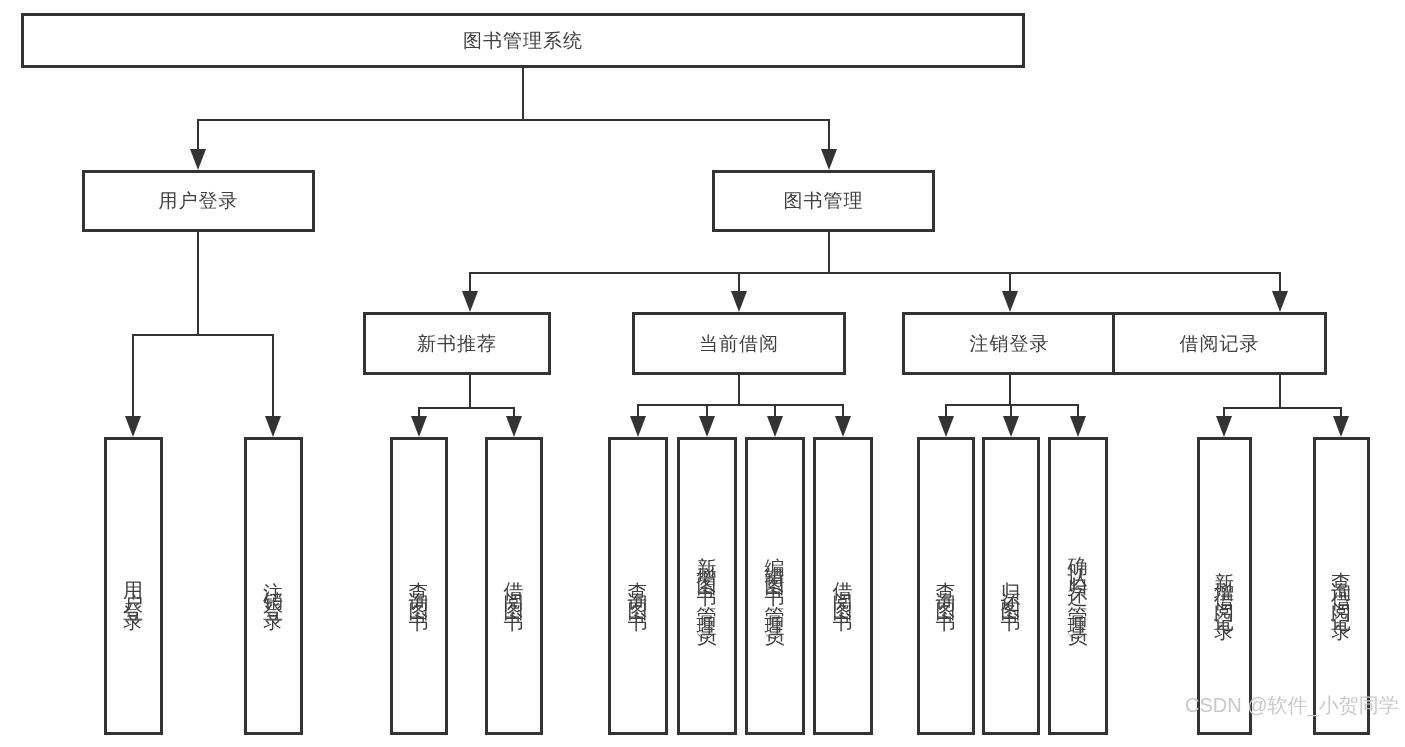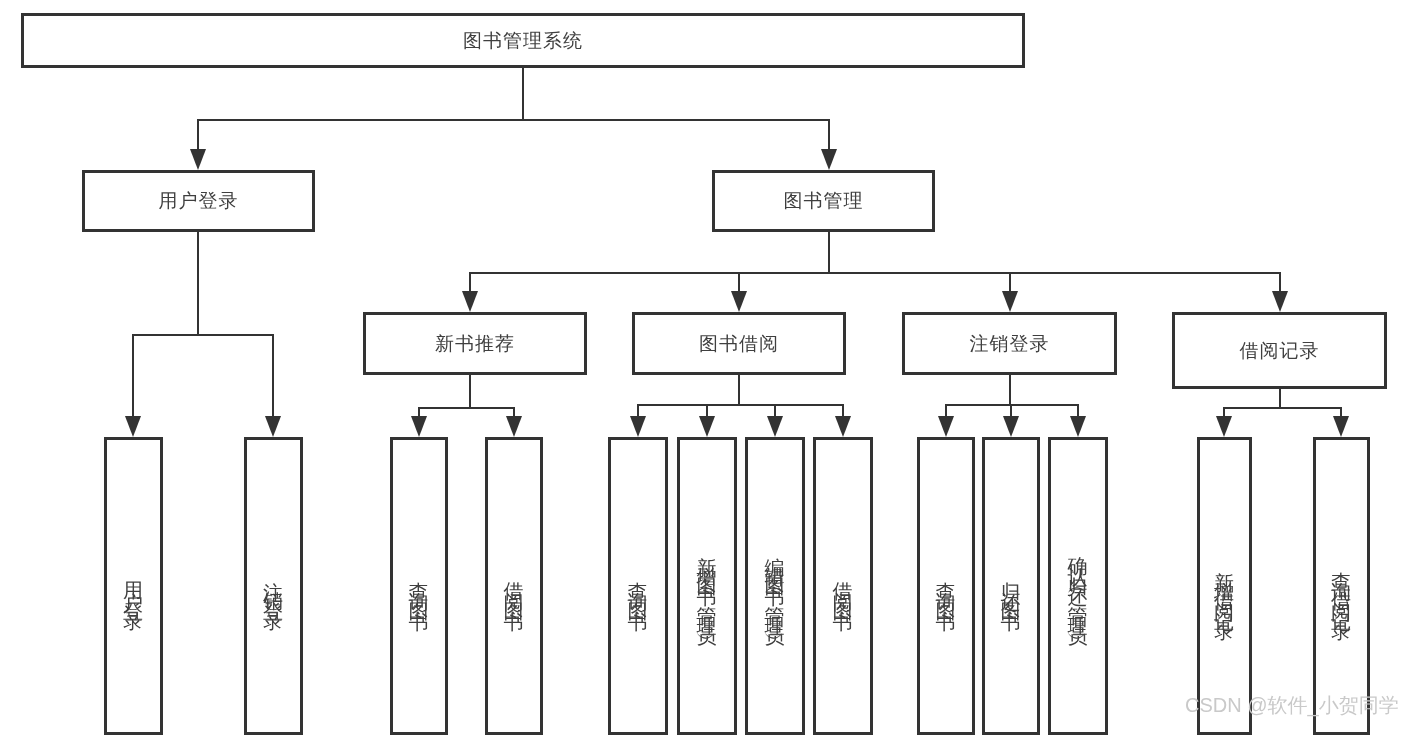--- a/index.html
+++ b/index.html
@@ -42,33 +42,33 @@
   </div>
 
   <div class="node" style="left:82px;top:170px;width:233px;height:62px">
     <span class="lbl">用户登录</span>
   </div>
 
   <div class="node" style="left:712px;top:170px;width:223px;height:62px">
     <span class="lbl">图书管理</span>
   </div>
 
-  <div class="node" style="left:363px;top:312px;width:224px;height:63px">
+  <div class="node" style="left:363px;top:312px;width:188px;height:63px">
     <span class="lbl">新书推荐</span>
   </div>
 
   <div class="node" style="left:632px;top:312px;width:214px;height:63px">
-    <span class="lbl">图书借阅</span>
+    <span class="lbl">当前借阅</span>
   </div>
 
   <div class="node" style="left:902px;top:312px;width:215px;height:63px">
     <span class="lbl">注销登录</span>
   </div>
 
-  <div class="node" style="left:1172px;top:312px;width:215px;height:77px">
+  <div class="node" style="left:1112px;top:312px;width:215px;height:63px">
     <span class="lbl">借阅记录</span>
   </div>
 
   <div class="node vnode" style="left:104px;top:437px;width:59px;height:298px">
     <span class="lbl">用户登录</span>
   </div>
   <div class="node vnode" style="left:244px;top:437px;width:59px;height:298px">
     <span class="lbl">注销登录</span>
   </div>
 

